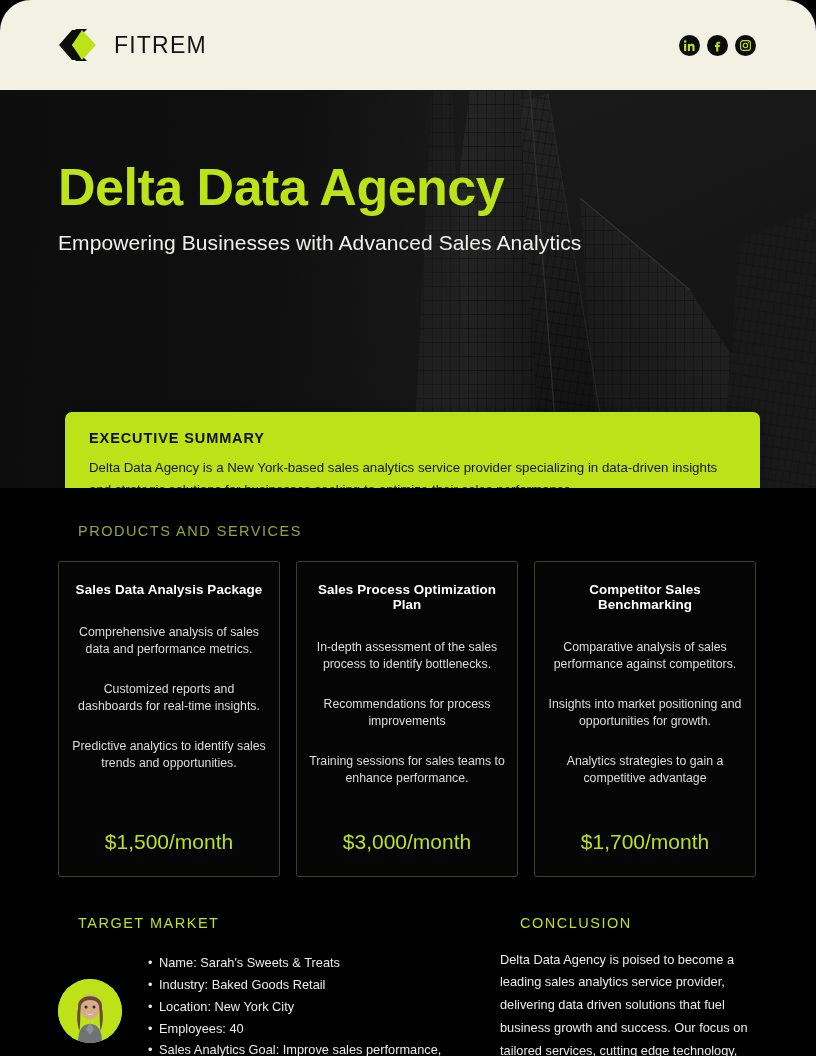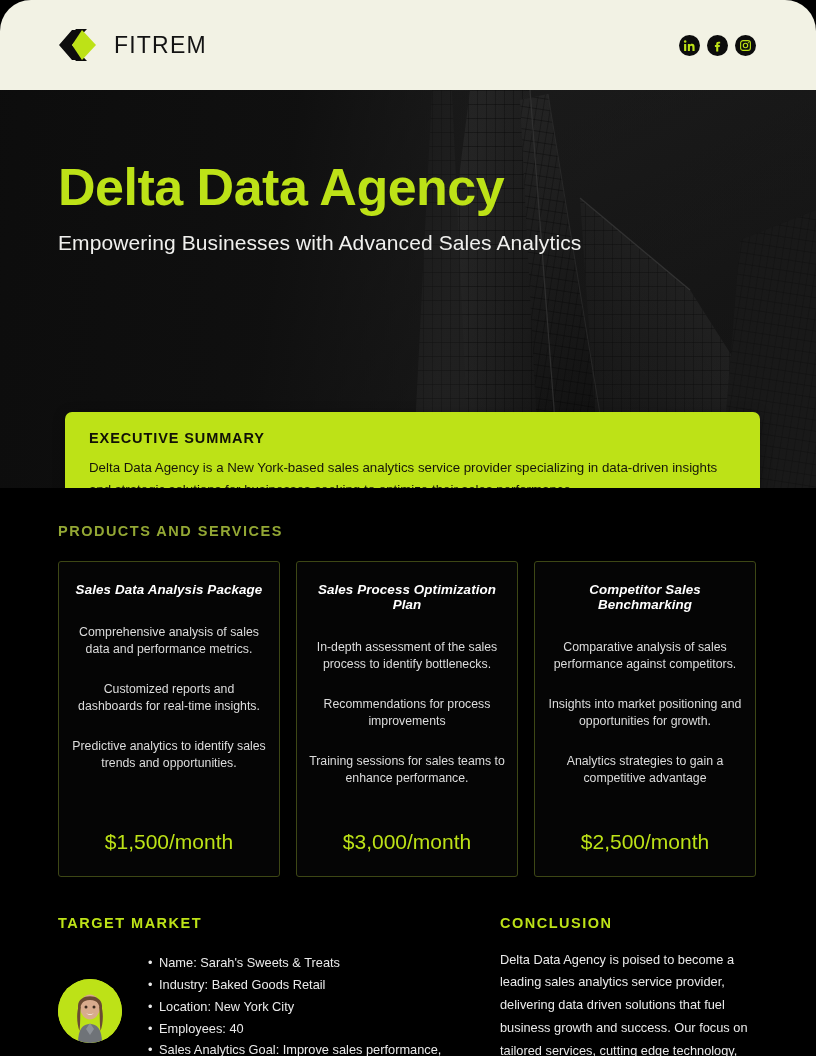--- a/index.html
+++ b/index.html
@@ -120,22 +120,23 @@
 
   
   .section {
     padding: 0 60px 0 58px;
   }
   .section-products { padding-top: 35px; }
 
   .sec-heading {
     font-size: 14.5px;
     letter-spacing: 1.5px;
-    font-weight: 700;
+    font-weight: 400;
     color: #93a734;
+    margin-left: 20px;
   }
   .sec-heading.bright { color: #bde217; }
 
   .cards {
     margin-top: 22px;
     display: flex;
     gap: 16px;
   }
   .card {
     flex: 1 1 0;
@@ -143,21 +144,20 @@
     border-radius: 3px;
     background: #050505;
     padding: 20px 12px 22px 12px;
     text-align: center;
     min-height: 250px;
     display: flex;
     flex-direction: column;
   }
   .card-title {
     font-size: 13.4px;
-    font-style: italic;
     font-weight: 700;
     color: #ffffff;
     margin-bottom: 27px;
     letter-spacing: 0.1px;
   }
   .card-feat {
     font-size: 12.3px;
     line-height: 1.42;
     color: #dcdcdc;
     margin-bottom: 22px;
@@ -353,21 +353,21 @@
         <div class="card-feat">Recommendations for process improvements</div>
         <div class="card-feat">Training sessions for sales teams to enhance performance.</div>
         <div class="card-price">$3,000/month</div>
       </div>
 
       <div class="card">
         <div class="card-title">Competitor Sales Benchmarking</div>
         <div class="card-feat">Comparative analysis of sales performance against competitors.</div>
         <div class="card-feat">Insights into market positioning and opportunities for growth.</div>
         <div class="card-feat">Analytics strategies to gain a competitive advantage</div>
-        <div class="card-price">$2,500/month</div>
+        <div class="card-price">$1,700/month</div>
       </div>
 
     </div>
 
     <div class="bottom">
 
       <div class="col-left">
         <div class="sec-heading bright">TARGET MARKET</div>
         <div class="tm-body">
           <div class="avatar">

